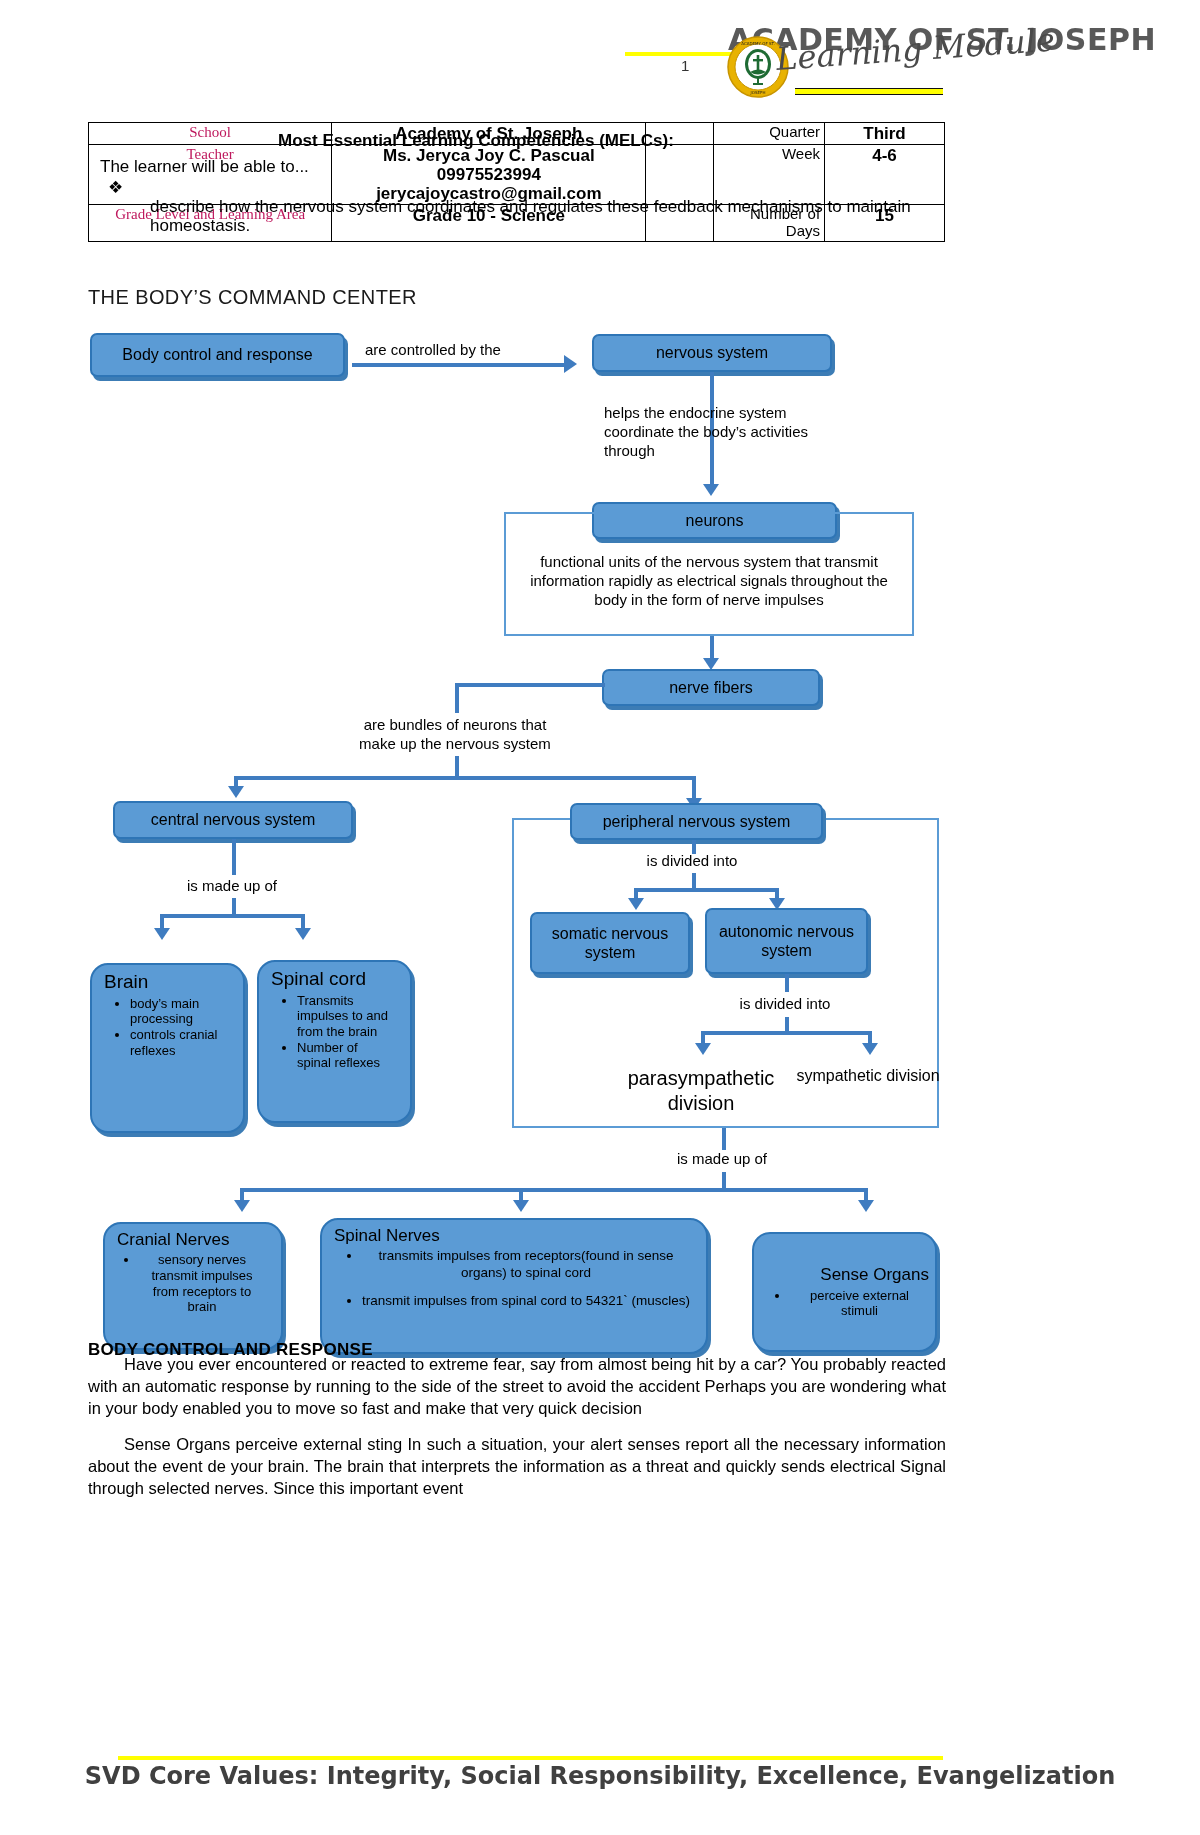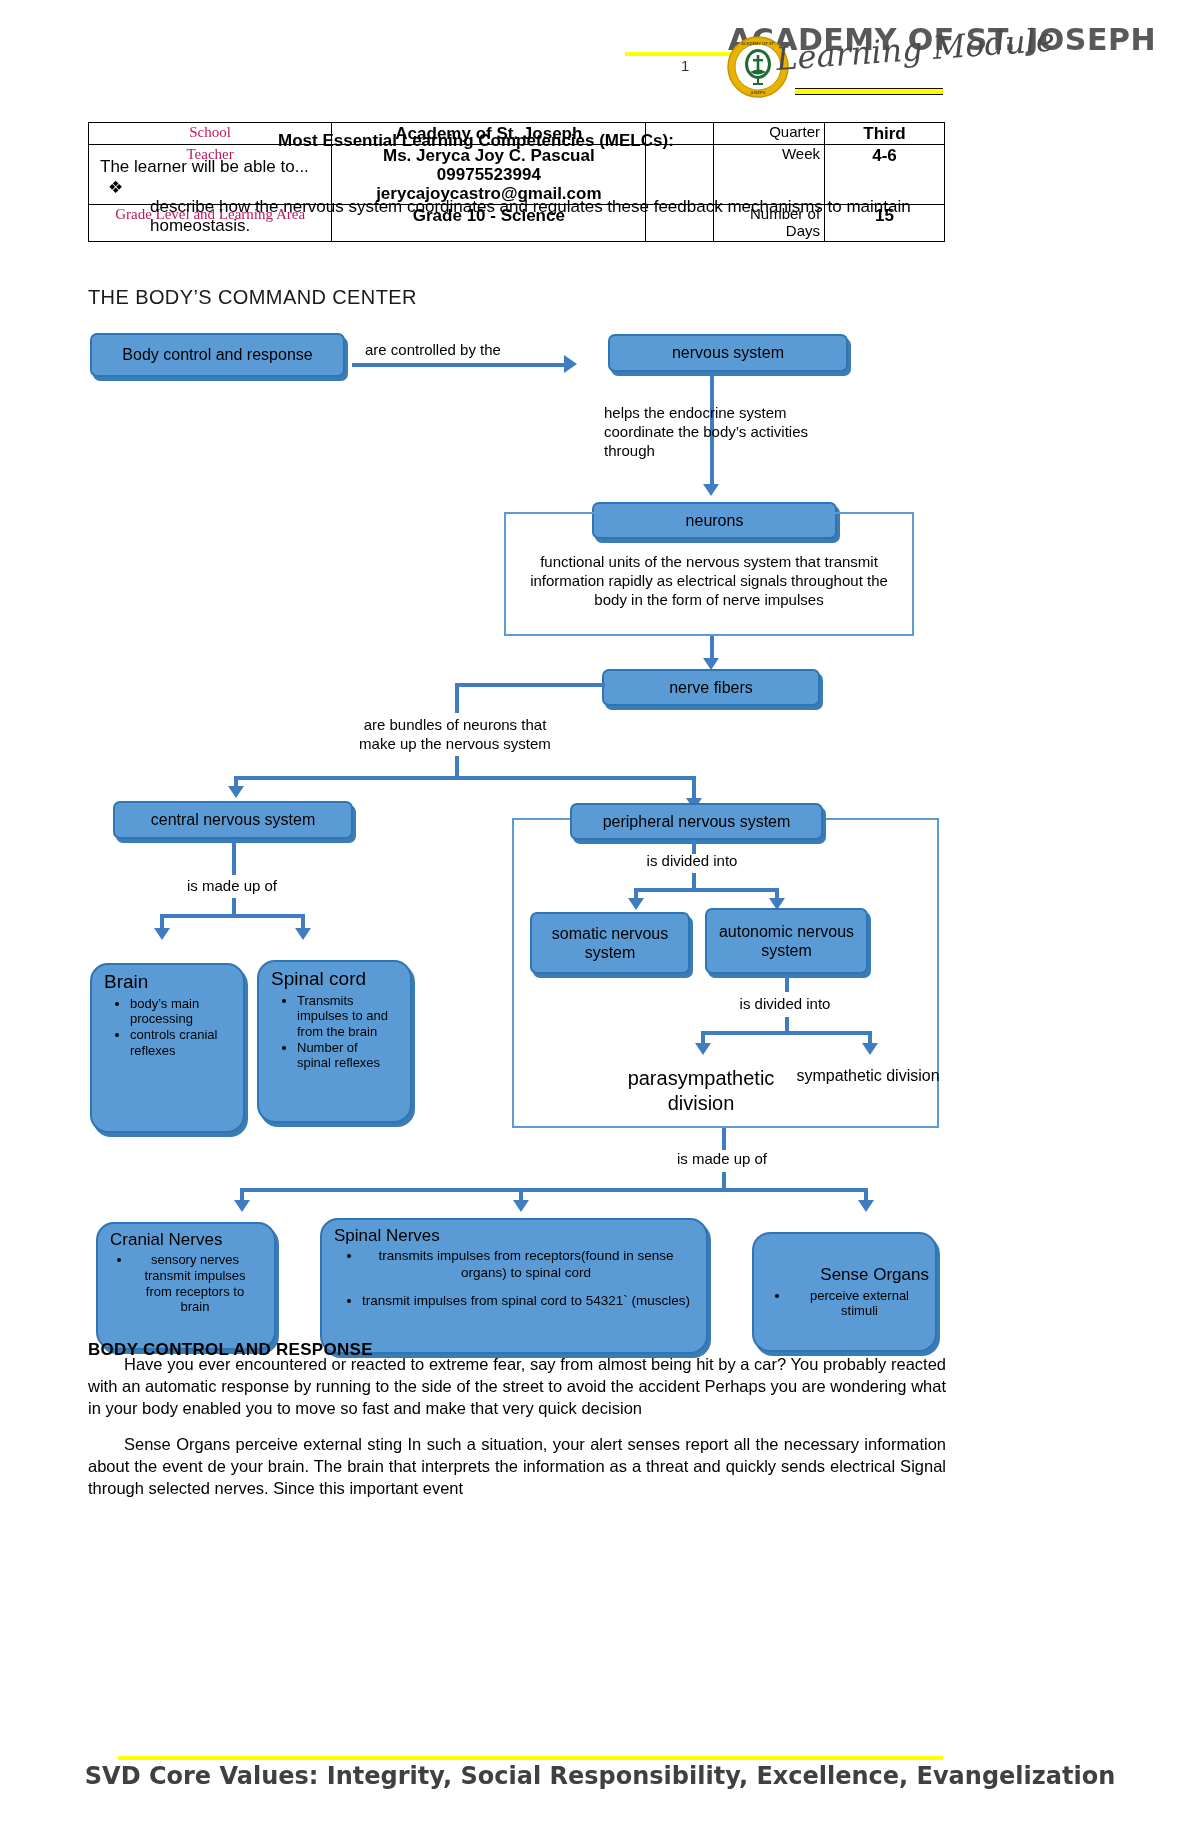--- a/index.html
+++ b/index.html
@@ -339,21 +339,21 @@
   <div id="flowchart">
 
     <div class="node" style="left:90px; top:333px; width:255px; height:44px;">
       <span>Body control and response</span>
     </div>
 
     <div class="label" style="left:365px; top:341px; width:200px;">are controlled by the</div>
     <div class="hline" style="left:352px; top:363px; width:212px;"></div>
     <div class="arrow-right" style="left:564px; top:355px;"></div>
 
-    <div class="node" style="left:608px; top:334px; width:240px; height:38px;">
+    <div class="node" style="left:592px; top:334px; width:240px; height:38px;">
       <span>nervous system</span>
     </div>
 
     <div class="vline" style="left:710px; top:372px; height:114px;"></div>
     <div class="arrow-down" style="left:703px; top:484px;"></div>
     <div class="label" style="left:604px; top:404px; width:230px;">helps the endocrine system coordinate the body’s activities through</div>
 
     <div class="node" style="left:592px; top:502px; width:245px; height:37px;">
       <span>neurons</span>
     </div>
@@ -449,21 +449,21 @@
     <div class="label center" style="left:652px; top:1150px; width:140px;">is made up of</div>
     <div class="vline" style="left:722px; top:1172px; height:18px;"></div>
     <div class="hline" style="left:240px; top:1188px; width:625px;"></div>
     <div class="vline" style="left:240px; top:1188px; height:14px;"></div>
     <div class="arrow-down" style="left:234px; top:1200px;"></div>
     <div class="vline" style="left:519px; top:1188px; height:14px;"></div>
     <div class="arrow-down" style="left:513px; top:1200px;"></div>
     <div class="vline" style="left:864px; top:1188px; height:14px;"></div>
     <div class="arrow-down" style="left:858px; top:1200px;"></div>
 
-    <div class="node bigradius left-align" style="left:96px; top:1222px; width:180px; height:128px;">
+    <div class="node bigradius left-align" style="left:103px; top:1222px; width:180px; height:128px;">
       <div style="width:100%;">
         <div class="node-title">Cranial Nerves</div>
         <ul class="node-bullets" style="text-align:center; padding-left:22px;">
           <li>sensory nerves transmit impulses from receptors to brain</li>
         </ul>
       </div>
     </div>
 
     <div class="node bigradius left-align" style="left:320px; top:1218px; width:388px; height:136px;">
       <div style="width:100%;">

